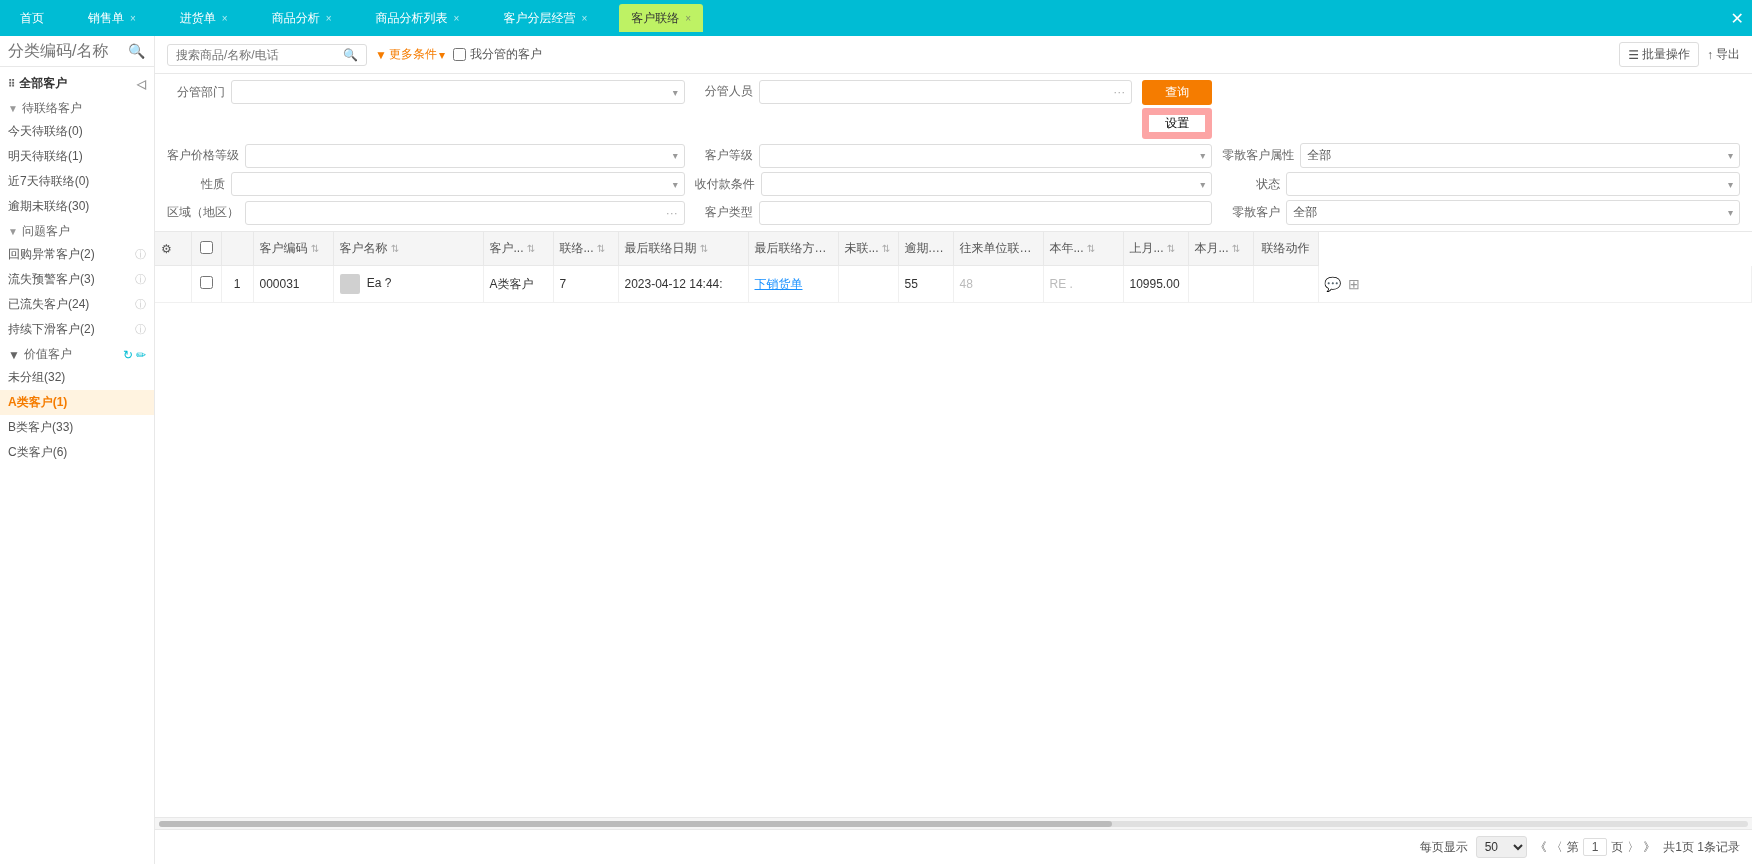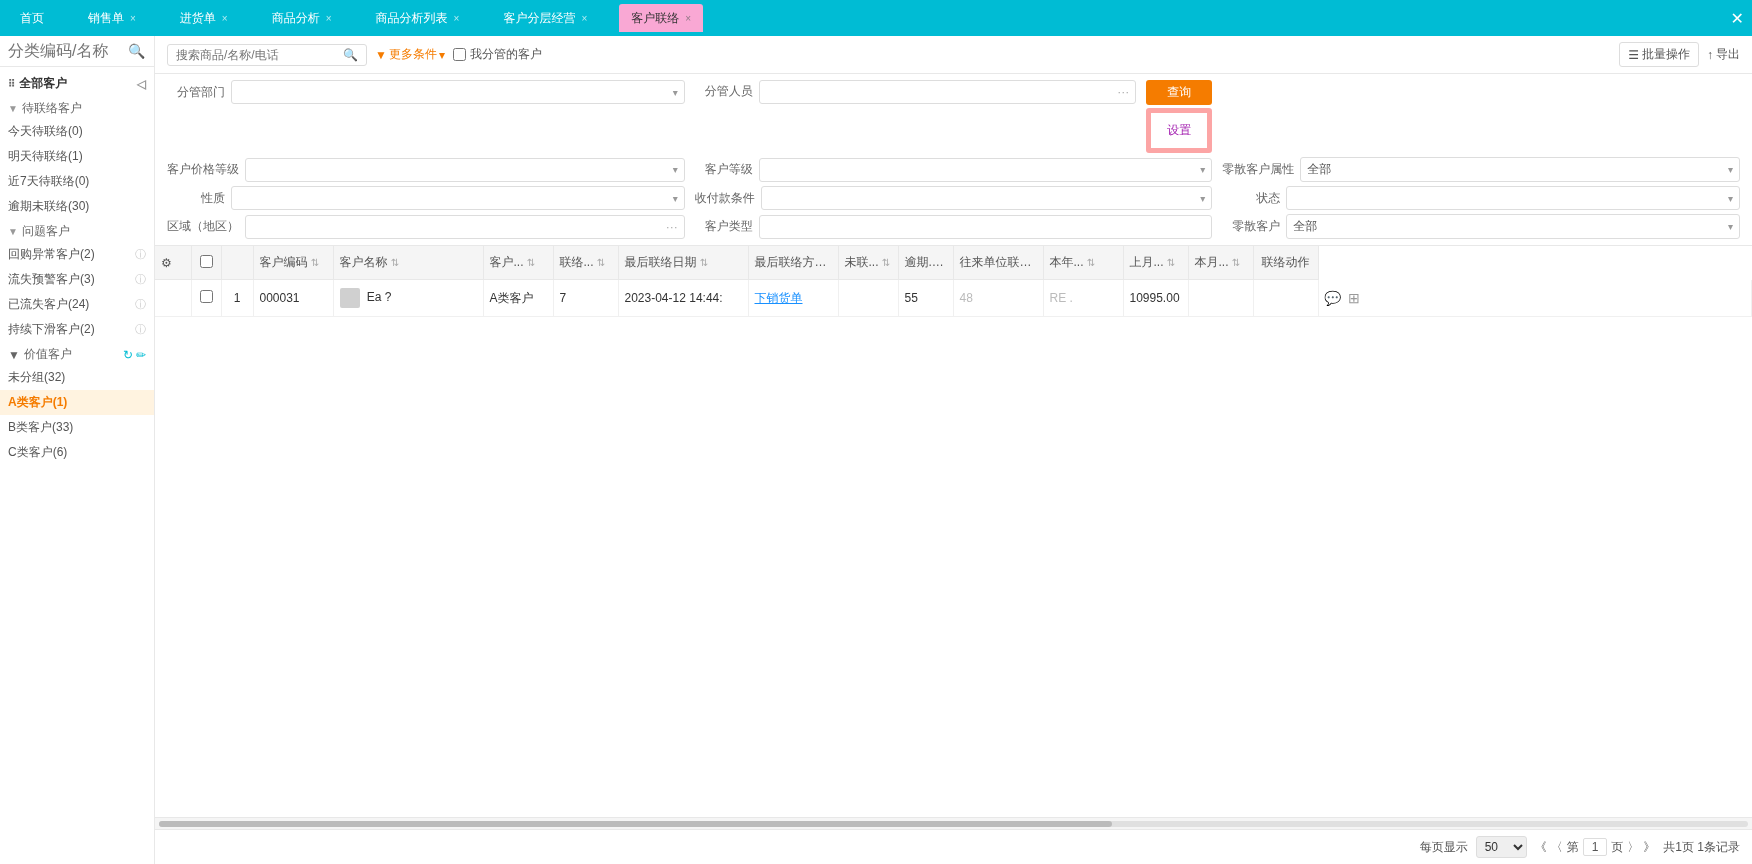--- a/index.html
+++ b/index.html
@@ -9,21 +9,21 @@
     .top-nav {
       display: flex; align-items: center; background: #00bcd4; height: 36px;
       padding: 0 8px; gap: 20px;
     }
     .nav-tab {
       display: flex; align-items: center; height: 28px; padding: 0 12px;
       color: #fff; cursor: pointer; border-radius: 3px 3px 0 0; font-size: 13px;
       white-space: nowrap; gap: 6px;
     }
     .nav-tab.home { background: transparent; }
-    .nav-tab.active { background: #f9a8d4; color: #333; text-align: center; }
+    .nav-tab.active { background: #bef264; color: #333; text-align: center; }
     .nav-tab .close-x { font-size: 10px; cursor: pointer; opacity: 0.7; }
     .nav-tab.active .close-x { color: #666; }
     .nav-close-all {
       margin-left: auto; color: #fff; cursor: pointer; font-size: 16px;
     }
 
     .main-layout {
       display: flex; height: calc(864px - 36px);
     }
 
@@ -98,21 +98,21 @@
       border: 1px solid #ddd; padding: 3px 8px; border-radius: 3px; background: #fff;
     }
     .export-btn {
       display: flex; align-items: center; gap: 3px; color: #555; cursor: pointer;
     }
     .btn-search {
       background: #f57c00; color: #fff; border: none; padding: 4px 16px;
       border-radius: 3px; cursor: pointer; font-size: 12px;
     }
     .btn-settings {
-      background: #fff; color: #a21caf; border: 5px solid #fca5a5; padding: 9px 16px;
+      background: #fff; color: #000000; border: 7px solid #fca5a5; padding: 0 16px;
       border-radius: 3px; cursor: pointer; font-size: 12px;
     }
 
     
     .table-container {
       flex: 1; overflow: auto; background: #fff; margin: 0;
     }
     table {
       width: 100%; border-collapse: collapse; table-layout: fixed;
     }

